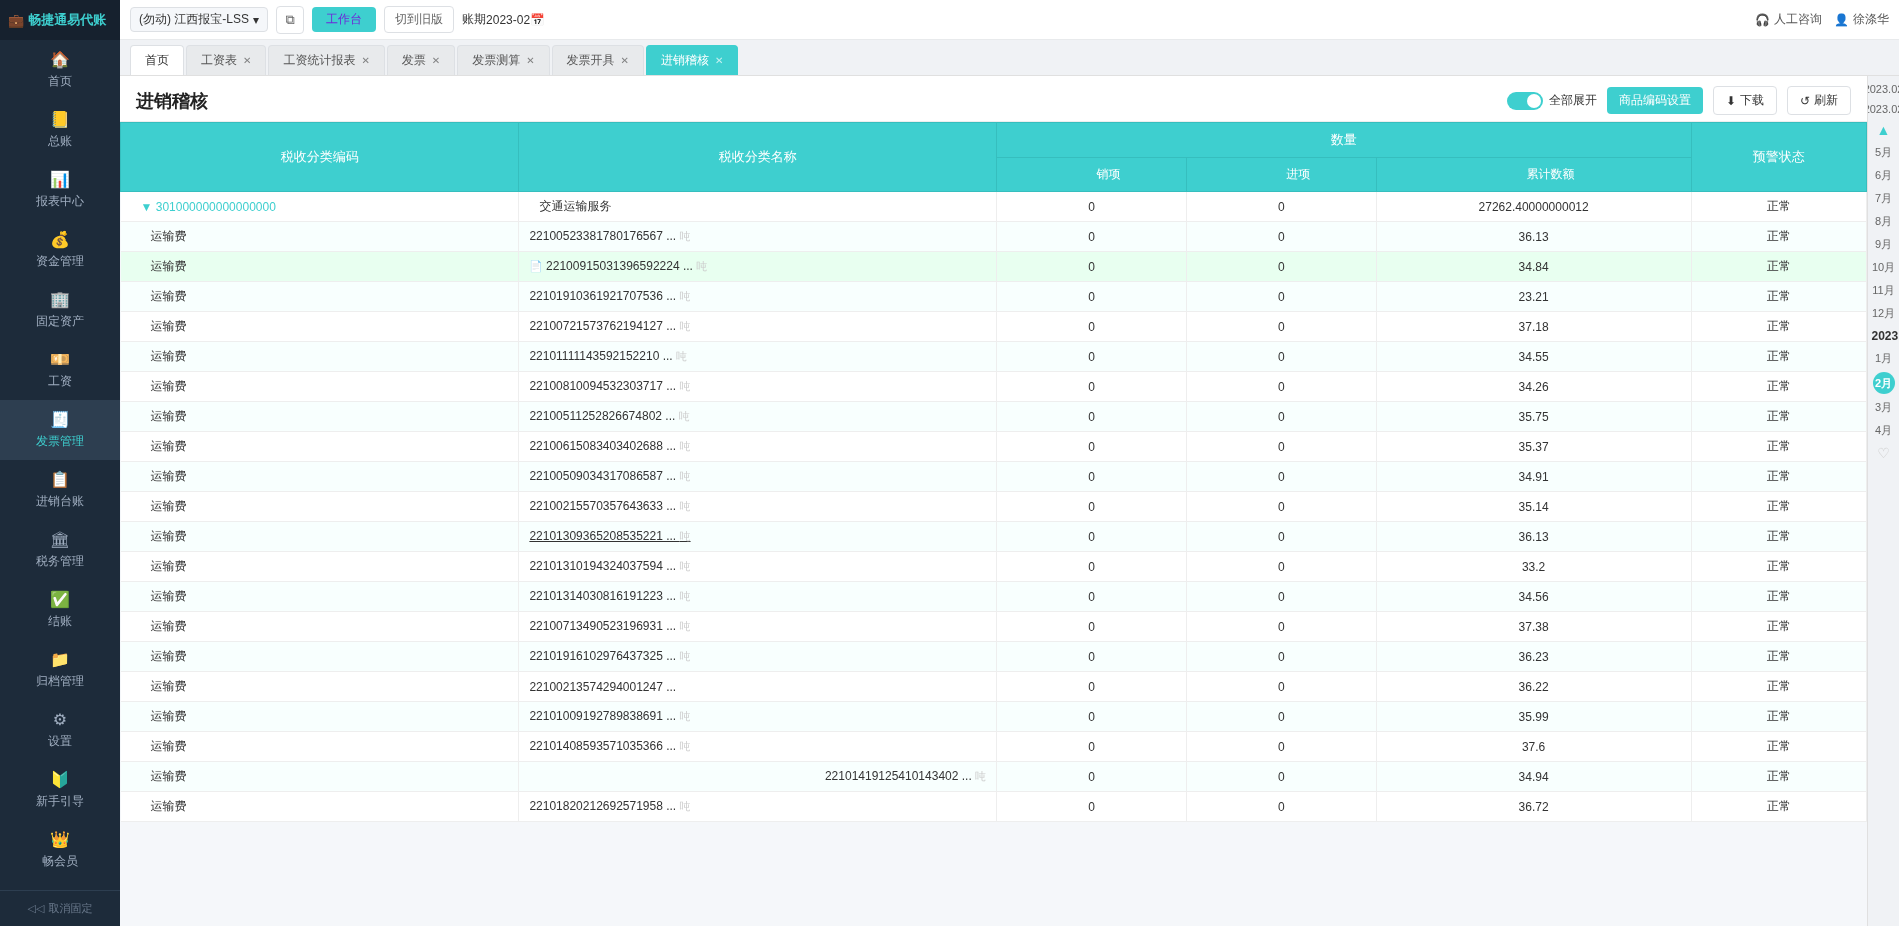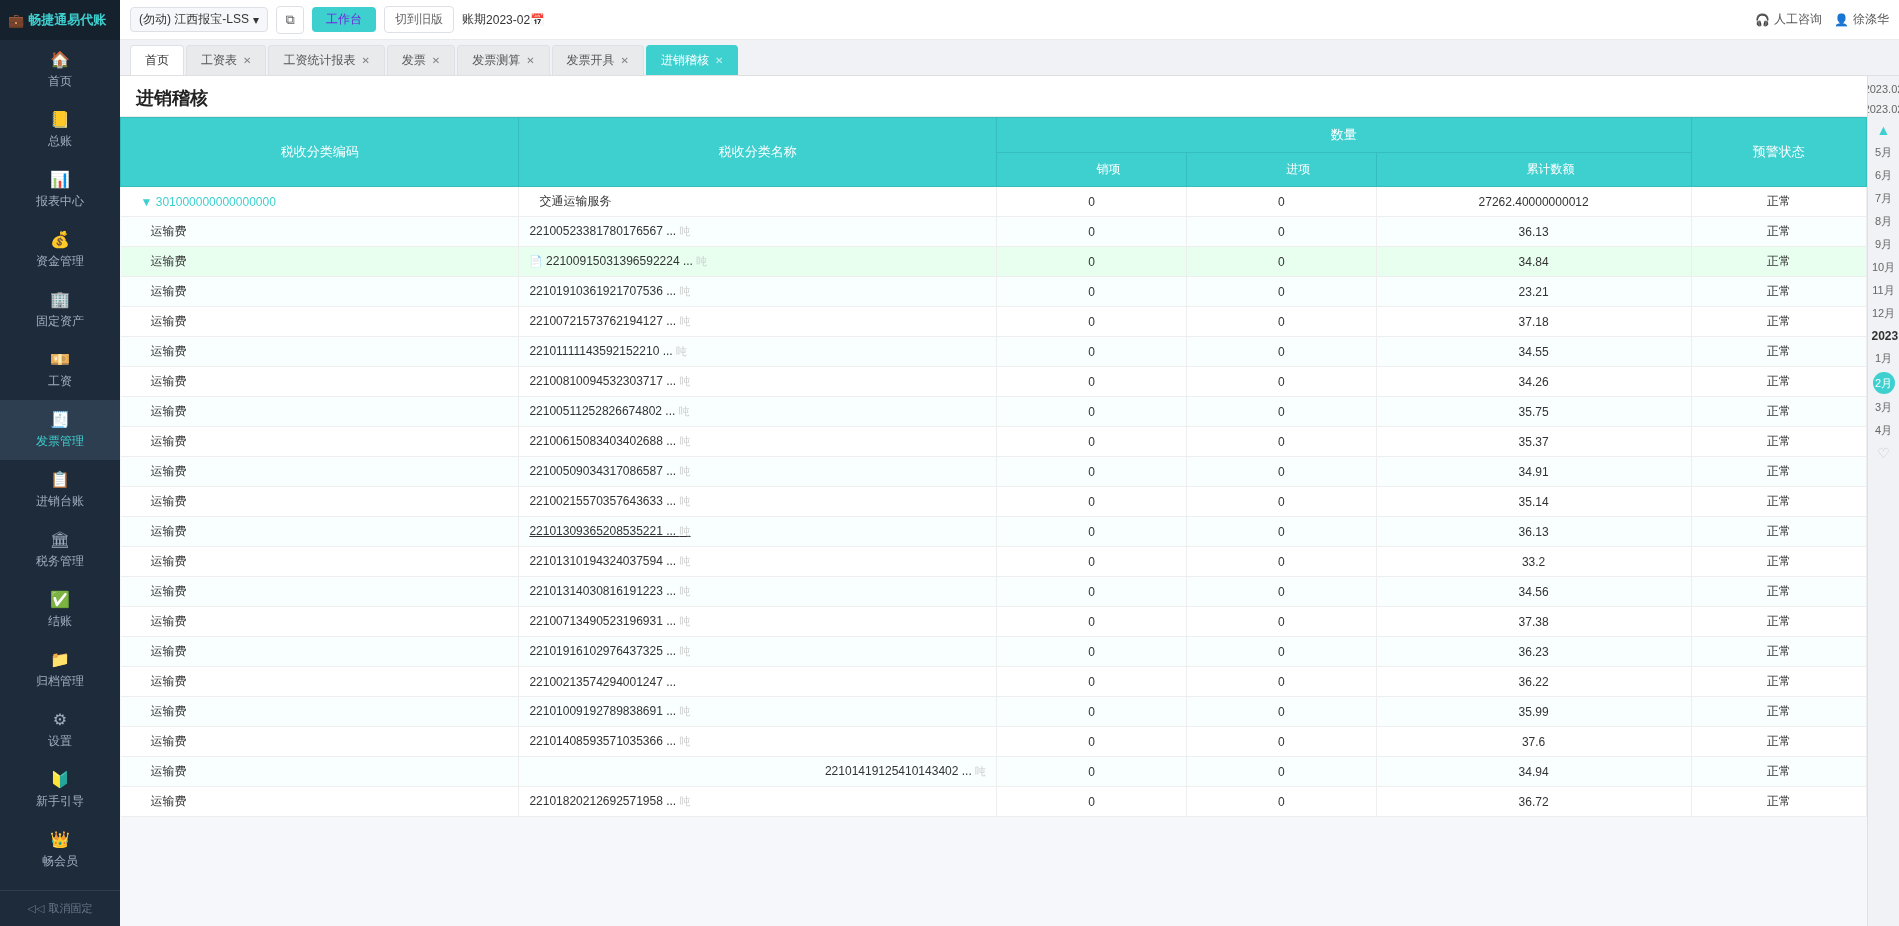--- a/index.html
+++ b/index.html
@@ -61,21 +61,21 @@
     tbody td { padding: 6px 10px; font-size: 12px; color: #333; border-bottom: 1px solid #eee; border-right: 1px solid #eee; text-align: center; }
     tbody td.name-cell { text-align: left; padding-left: 20px; }
     tbody td.name-cell.indent { padding-left: 30px; }
     .status-normal { color: #333; }
     .row-expand { color: #3ecfcf; cursor: pointer; font-size: 12px; }
 
     
     .right-panel { width: 32px; background: #f0f2f5; border-left: 1px solid #e0e0e0; display: flex; flex-direction: column; align-items: center; padding: 4px 0; gap: 2px; flex-shrink: 0; overflow: hidden; }
     .right-panel-year { font-size: 11px; color: #666; padding: 3px 2px; writing-mode: horizontal-tb; }
     .right-panel-month { font-size: 11px; color: #666; padding: 3px 2px; cursor: pointer; width: 28px; text-align: center; border-radius: 3px; }
-    .right-panel-month.current { background: #3ecfcf; color: #fff; border-radius: 50%; width: 22px; height: 22px; display: flex; align-items: center; justify-content: center; font-size: 11px; margin: 1px auto; }
+    .right-panel-month.current { background: #3ecfcf; color: #fff; border-radius: 50%; width: 22px; height: 22px; display: flex; align-items: center; justify-content: center; font-size: 11px; margin: 1px auto; font-weight: bold; }
     .right-panel-month.year-label { background: transparent; color: #333; font-weight: bold; font-size: 12px; cursor: default; }
     .panel-arrow { color: #3ecfcf; font-size: 14px; cursor: pointer; padding: 2px; }
     .panel-heart { color: #ccc; font-size: 14px; padding: 2px; }
   </style>
 </head>
 <body>
 
 <div class="sidebar">
   <div class="sidebar-logo">
     <span>💼</span>
@@ -200,20 +200,37 @@
       <span>进销稽核</span>
       <span class="tab-close">✕</span>
     </div>
   </div>
 
   <div class="page-content">
     <div class="page-main">
 
       <div class="page-header">
         <span class="page-title">进销稽核</span>
+        <div class="page-actions">
+          <div class="toggle-wrap">
+            <div class="toggle">
+              <div class="toggle-knob"></div>
+            </div>
+            <span>全部展开</span>
+          </div>
+          <button class="btn-commodity">商品编码设置</button>
+          <button class="btn-download">
+            <span>⬇</span>
+            <span>下载</span>
+          </button>
+          <button class="btn-refresh">
+            <span>↺</span>
+            <span>刷新</span>
+          </button>
+        </div>
       </div>
 
       <div class="table-wrap">
         <table>
           <thead>
             <tr>
               <th rowspan="2">税收分类编码</th>
               <th rowspan="2">税收分类名称</th>
               <th colspan="3">数量</th>
               <th rowspan="2">预警状态</th>

